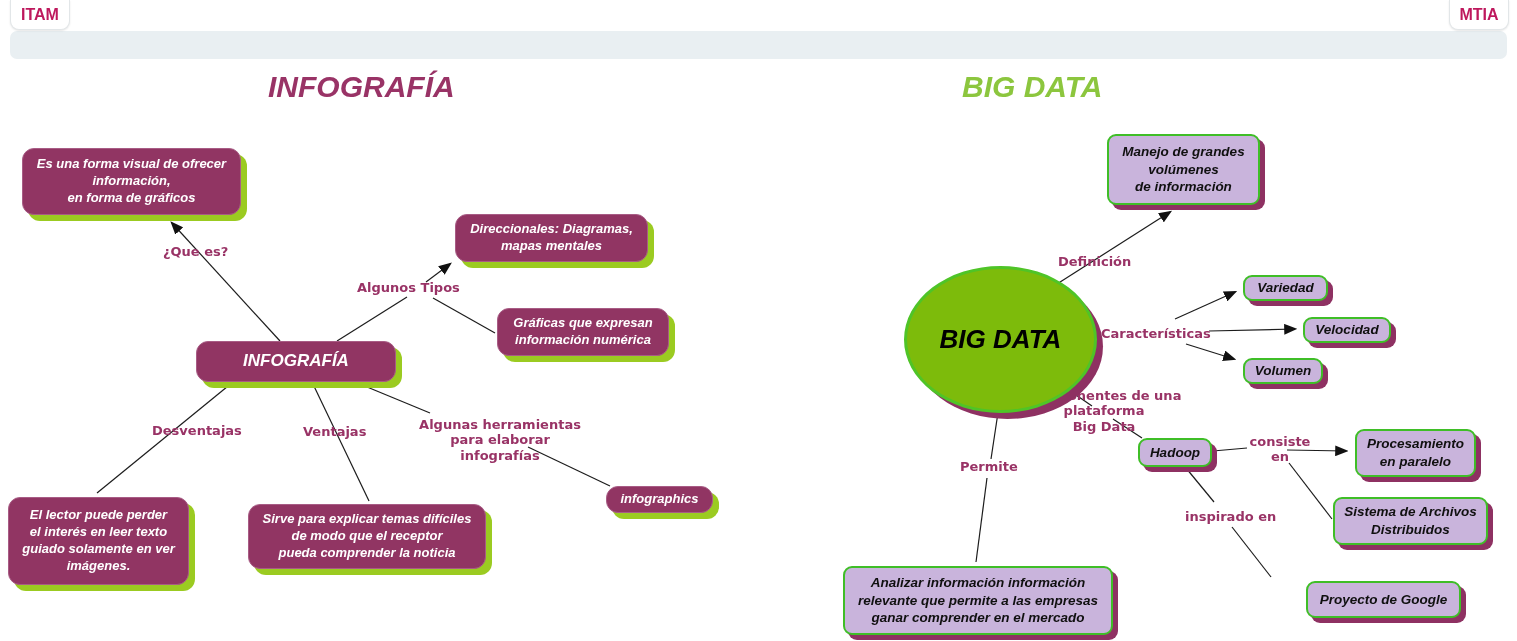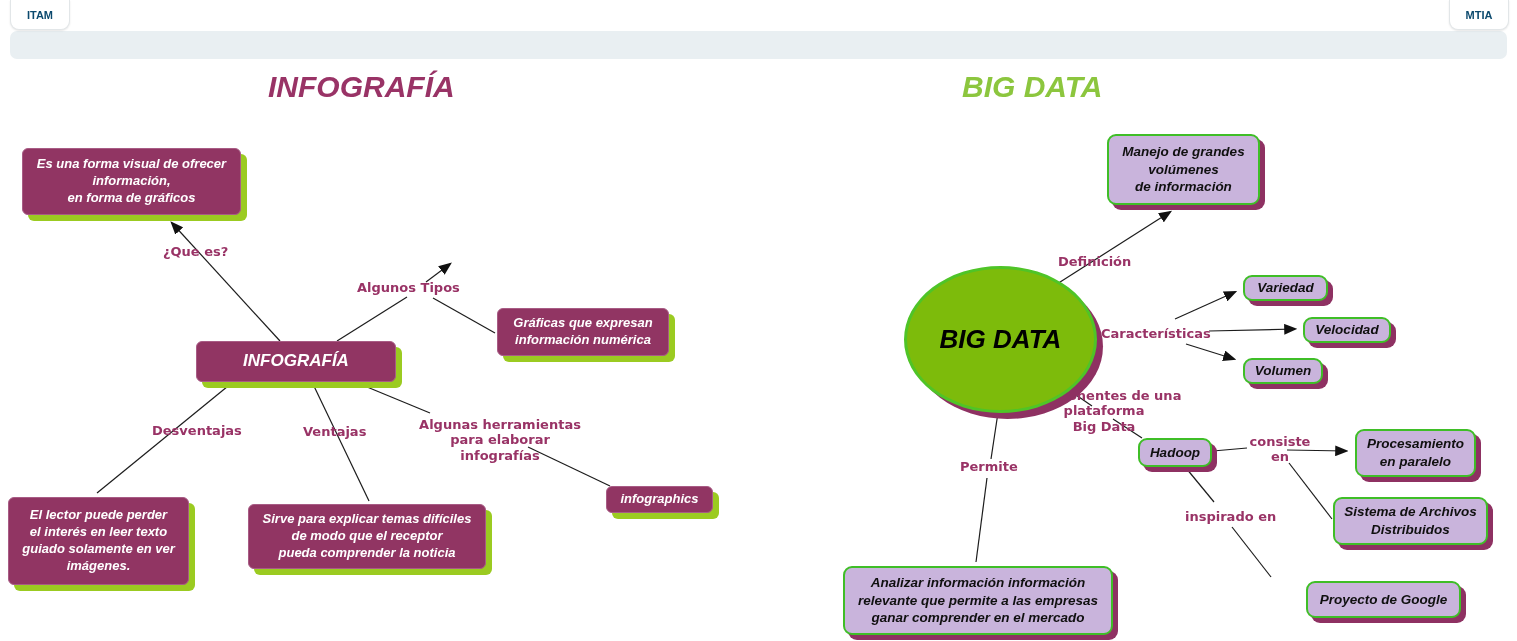--- a/index.html
+++ b/index.html
@@ -2,30 +2,30 @@
 <html><head>
 <meta charset="utf-8">
 <style>
   html,body{margin:0;padding:0;background:#fff;}
   #stage{position:relative;width:1517px;height:641px;background:#fff;overflow:hidden;
          font-family:"Liberation Sans",sans-serif;}
   
   .tab{position:absolute;top:0;height:29px;width:58px;background:#fff;
        border:1px solid #e2e6e8;border-top:none;border-radius:0 0 9px 9px;
        box-shadow:0 1px 2px rgba(0,0,0,.10);display:flex;align-items:center;justify-content:center;
-       font-weight:bold;font-size:11px;color:#0c4a6e;z-index:6;}
+       font-weight:bold;font-size:16px;color:#be185d;z-index:6;}
   .topbar{position:absolute;left:10px;top:31px;width:1497px;height:28px;
           background:#E9EFF2;border-radius:7px;z-index:1;}
   
   .title{position:absolute;font-size:30px;font-weight:bold;font-style:italic;z-index:4;}
   .title-infografia{color:#993366;}
   .title-bigdata{color:#8CC63E;}
   
   .node-m{position:absolute;z-index:3;background:#913563;color:#ffffff;
-          border:1px solid #a85c85;border-radius:6px;
+          border:1px solid #a85c85;border-radius:12px;
           box-shadow:6px 6px 0 0 #9BCB21;
           display:flex;align-items:center;justify-content:center;text-align:center;
           font-weight:bold;font-style:italic;font-size:13px;line-height:1.3;
           white-space:pre-line;padding:3px 6px;box-sizing:border-box;}
   .node-center{font-size:17px;}
   
   .node-l{position:absolute;z-index:3;background:#C9B4DC;color:#101010;
           border:2px solid #3FBE27;border-radius:9px;
           box-shadow:5px 5px 0 0 #8E3162;
           display:flex;align-items:center;justify-content:center;text-align:center;
@@ -85,20 +85,22 @@
     <line x1="1186" y1="468" x2="1214" y2="502"></line>
     <line x1="1232" y1="527" x2="1271" y2="577"></line>
     <line x1="999" y1="406" x2="991" y2="459"></line>
     <line x1="987" y1="478" x2="976" y2="562"></line>
   </svg>
 
   <div class="node-m" style="left:22px;top:148px;width:219px;height:67px">Es una forma visual de ofrecer
 información,
 en forma de gráficos</div>
   <div class="node-m node-center" style="left:196px;top:341px;width:200px;height:41px">INFOGRAFÍA</div>
+  <div class="node-m" style="left:455px;top:214px;width:193px;height:48px">Direccionales: Diagramas,
+mapas mentales</div>
   <div class="node-m" style="left:8px;top:497px;width:181px;height:88px">El lector puede perder
 el interés en leer texto
 guiado solamente en ver
 imágenes.</div>
   <div class="node-m" style="left:497px;top:308px;width:172px;height:48px">Gráficas que expresan
 información numérica</div>
   <div class="node-m" style="left:248px;top:504px;width:238px;height:65px">Sirve para explicar temas difíciles
 de modo que el receptor
 pueda comprender la noticia</div>
   <div class="node-m" style="left:606px;top:486px;width:107px;height:27px">infographics</div>

